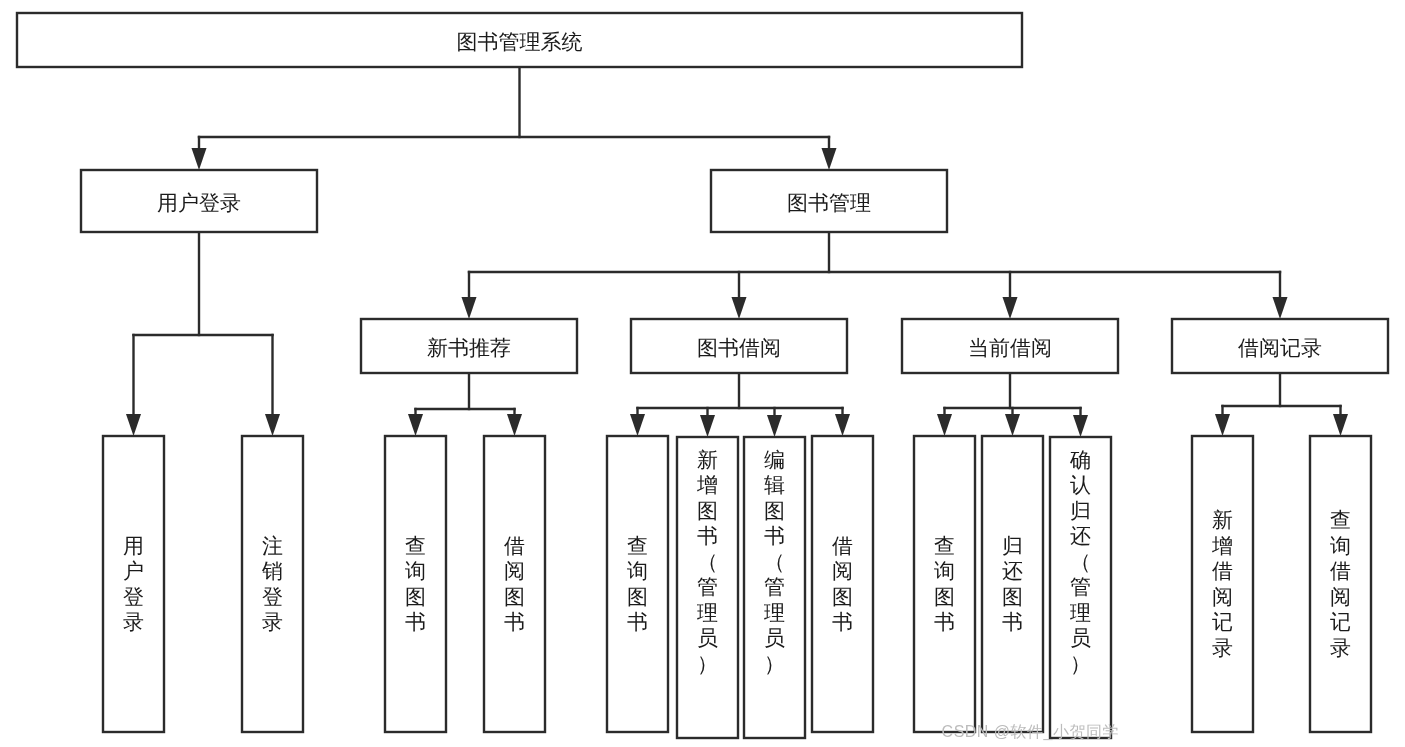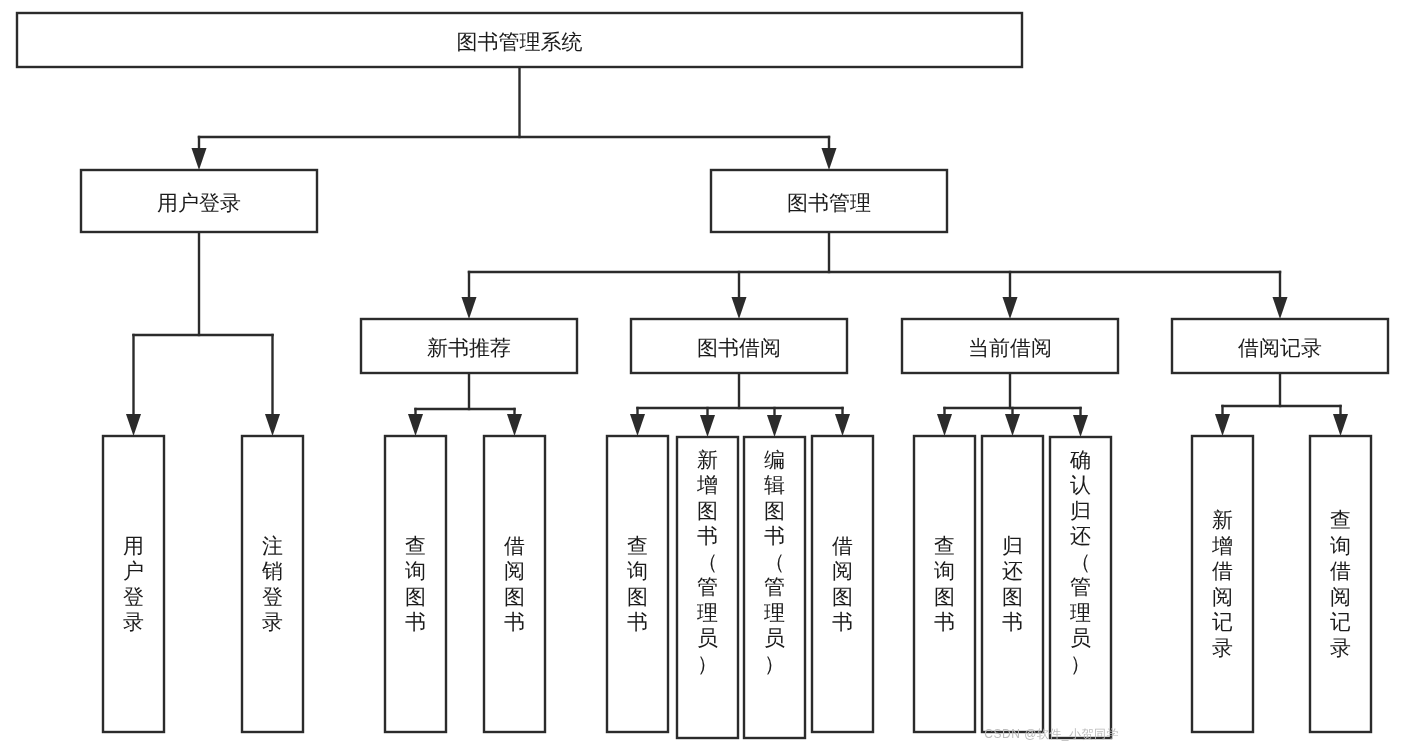--- a/index.html
+++ b/index.html
@@ -53,21 +53,21 @@
     fill: #1b1b1b;
     font-family: "Liberation Sans", "DejaVu Sans", sans-serif;
     font-size: 21px;
     text-anchor: middle;
   }
   .watermark {
     position: absolute;
     right: 8px;
     bottom: 4px;
     font-family: "Liberation Sans", "DejaVu Sans", sans-serif;
-    font-size: 12px;
+    font-size: 16px;
     color: #bcbcbc;
     letter-spacing: 0.5px;
     white-space: nowrap;
     user-select: none;
   }
 </style>
 </head>
 <body>
 
 <div id="diagram-root">

